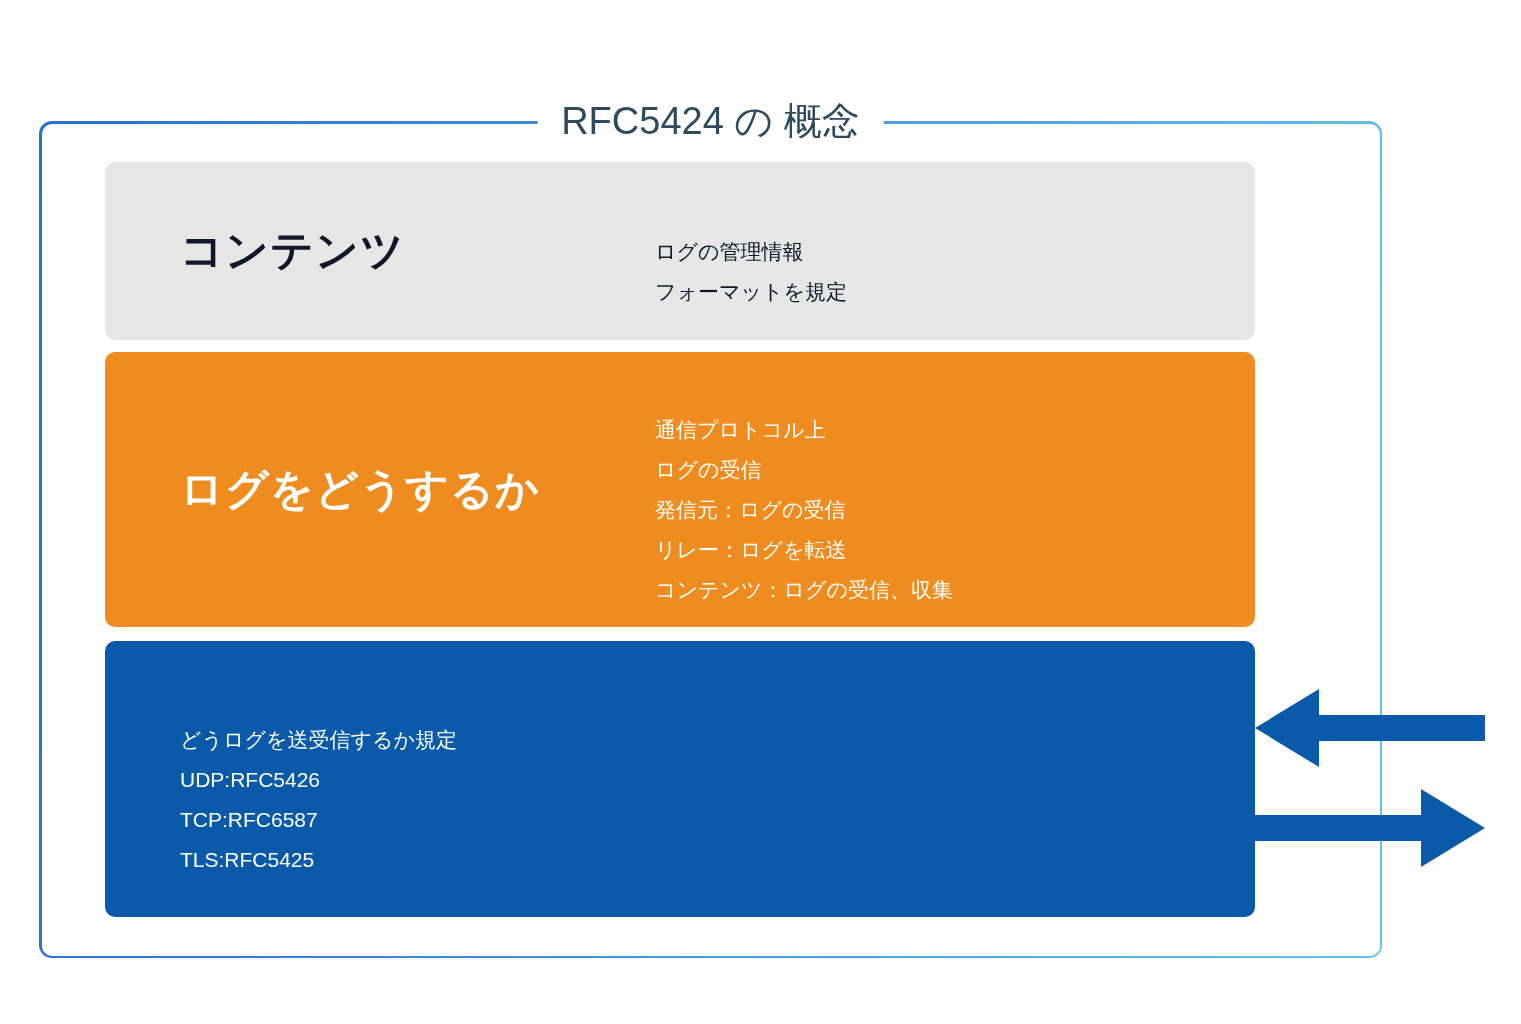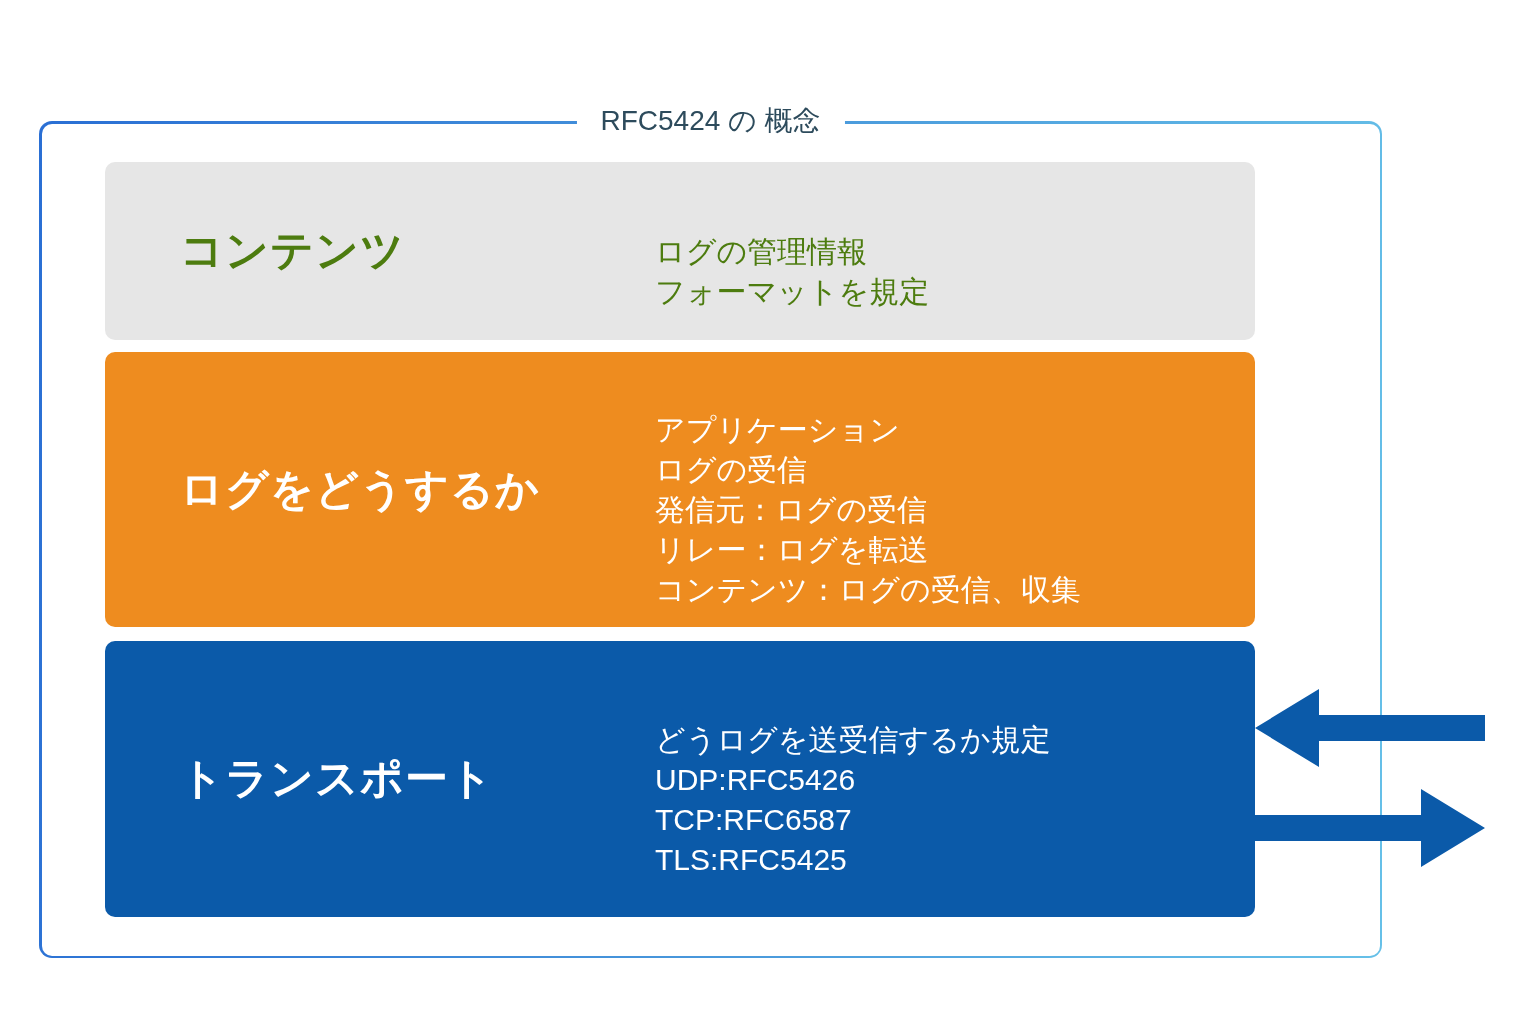--- a/index.html
+++ b/index.html
@@ -26,21 +26,21 @@
     background: #ffffff;
     border-radius: 10px;
   }
   .frame-title {
     position: absolute;
     top: -24px;
     left: 50%;
     transform: translateX(-50%);
     background: #ffffff;
     padding: 0 24px;
-    font-size: 28px;
+    font-size: 38px;
     line-height: 48px;
     color: #2d4b5c;
     white-space: nowrap;
   }
   
   .layer {
     position: absolute;
     left: 105px;
     width: 1150px;
     border-radius: 10px;
@@ -52,25 +52,25 @@
   .layer .label {
     width: 475px;
     flex: 0 0 475px;
     margin: 0;
     font-size: 43px;
     font-weight: bold;
     letter-spacing: 1px;
   }
   .layer .details {
     flex: 1;
-    font-size: 30px;
+    font-size: 21px;
     line-height: 40px;
     margin-top: 41px;
   }
-  .layer-content    { top: 162px; height: 178px; background: #e6e6e6; color: #4d7c0f; }
+  .layer-content    { top: 162px; height: 178px; background: #e6e6e6; color: #0f172a; }
   .layer-application{ top: 352px; height: 275px; background: #ee8c1f; color: #ffffff; }
   .layer-transport  { top: 641px; height: 276px; background: #0b5aa9; color: #ffffff; }
   
   .arrow { position: absolute; width: 230px; height: 78px; z-index: 5; }
   .arrow-in  { left: 1255px; top: 689px; }
   .arrow-out { left: 1255px; top: 789px; }
   .arrow svg { display: block; width: 100%; height: 100%; }
 </style>
 </head>
 <body>
@@ -86,30 +86,29 @@
     <h2 class="label">コンテンツ</h2>
     <div class="details">
       <div>ログの管理情報</div>
       <div>フォーマットを規定</div>
     </div>
   </section>
 
   <section class="layer layer-application">
     <h2 class="label">ログをどうするか</h2>
     <div class="details">
-      <div>アプリケーション</div>
+      <div>通信プロトコル上</div>
       <div>ログの受信</div>
       <div>発信元：ログの受信</div>
       <div>リレー：ログを転送</div>
       <div>コンテンツ：ログの受信、収集</div>
     </div>
   </section>
 
   <section class="layer layer-transport">
-    <h2 class="label">トランスポート</h2>
     <div class="details">
       <div>どうログを送受信するか規定</div>
       <div>UDP:RFC5426</div>
       <div>TCP:RFC6587</div>
       <div>TLS:RFC5425</div>
     </div>
   </section>
 
   <div class="arrow arrow-in">
     <svg viewBox="0 0 230 78" xmlns="http://www.w3.org/2000/svg" aria-hidden="true">

